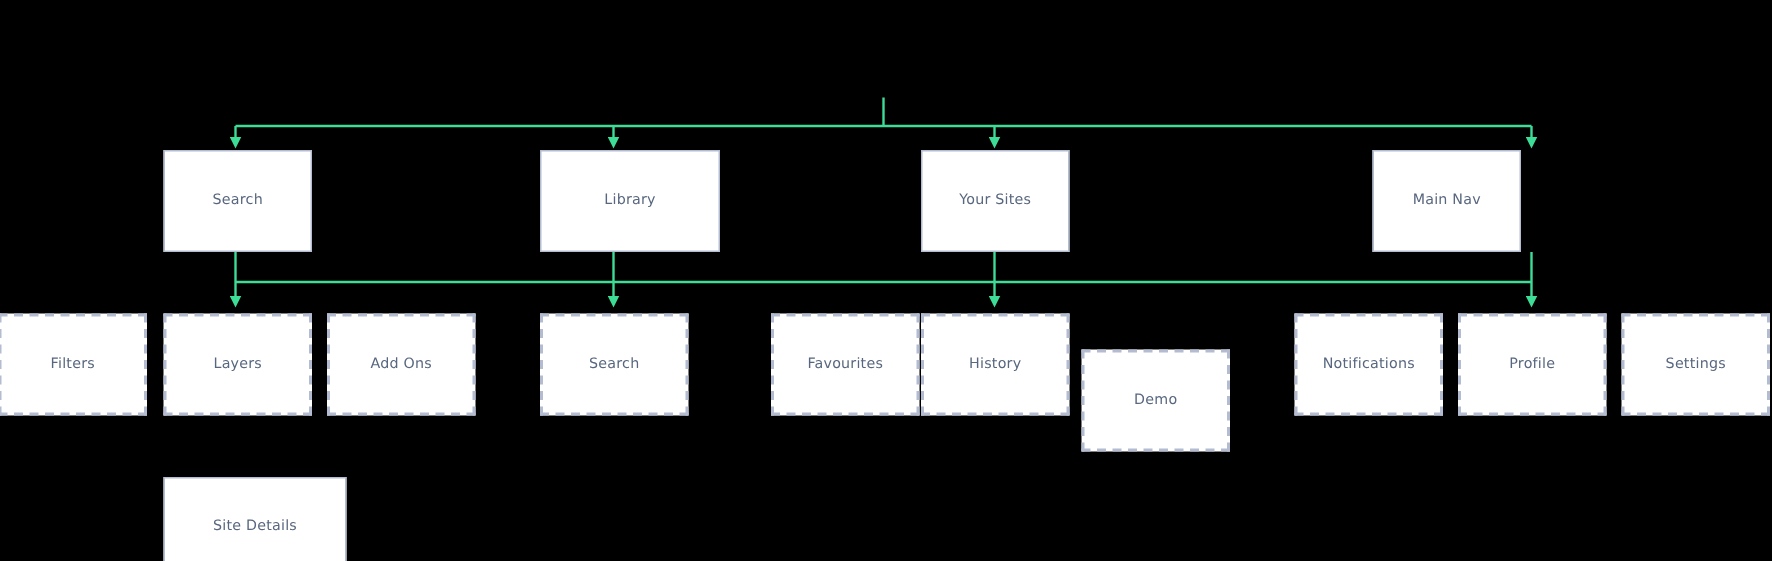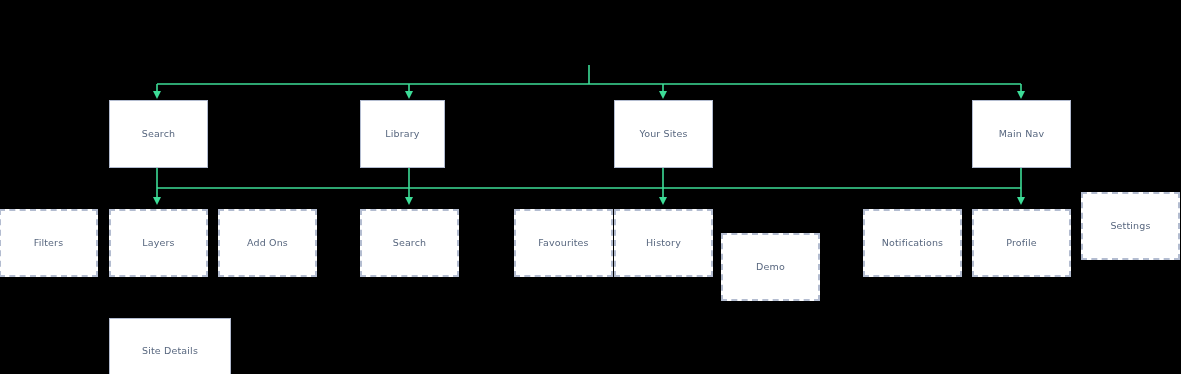--- a/index.html
+++ b/index.html
@@ -78,27 +78,27 @@
         <line x1="663" y1="188" x2="663" y2="201" marker-end="url(#arrow)"></line>
         <line x1="1021" y1="188" x2="1021" y2="201" marker-end="url(#arrow)"></line>
       </g>
   </svg>
 
 
   <div id="level1-nodes">
       <div class="node solid" style="left: 109px; top: 100px; width: 99px; height: 68px;">
         <span class="node-label">Search</span>
       </div>
-      <div class="node solid" style="left: 360px; top: 100px; width: 85px; height: 68px;">
+      <div class="node solid" style="left: 360px; top: 100px; width: 120px; height: 68px;">
         <span class="node-label">Library</span>
       </div>
       <div class="node solid" style="left: 614px; top: 100px; width: 99px; height: 68px;">
         <span class="node-label">Your Sites</span>
       </div>
-      <div class="node solid" style="left: 972px; top: 100px; width: 99px; height: 68px;">
+      <div class="node solid" style="left: 915px; top: 100px; width: 99px; height: 68px;">
         <span class="node-label">Main Nav</span>
       </div>
     </div>
 
   <div id="level2-nodes">
       <div class="node dashed" style="left: -1px; top: 209px; width: 99px; height: 68px;">
         <span class="node-label">Filters</span>
       </div>
       <div class="node dashed" style="left: 109px; top: 209px; width: 99px; height: 68px; text-align: right;">
         <span class="node-label">Layers</span>
@@ -117,21 +117,21 @@
       </div>
       <div class="node dashed" style="left: 721px; top: 209px; width: 99px; height: 68px; margin-top: 24px;">
         <span class="node-label">Demo</span>
       </div>
       <div class="node dashed" style="left: 863px; top: 209px; width: 99px; height: 68px;">
         <span class="node-label">Notifications</span>
       </div>
       <div class="node dashed" style="left: 972px; top: 209px; width: 99px; height: 68px;">
         <span class="node-label">Profile</span>
       </div>
-      <div class="node dashed" style="left: 1081px; top: 192px; width: 99px; height: 68px;">
+      <div class="node dashed" style="left: 1081px; top: 209px; width: 99px; height: 68px;">
         <span class="node-label">Settings</span>
       </div>
     </div>
 
   <div id="level3-nodes">
       <div class="node solid" style="left: 109px; top: 307px; width: 122px; height: 65px; margin-top: 11px;">
         <span class="node-label">Site Details</span>
       </div>
     </div>
 

